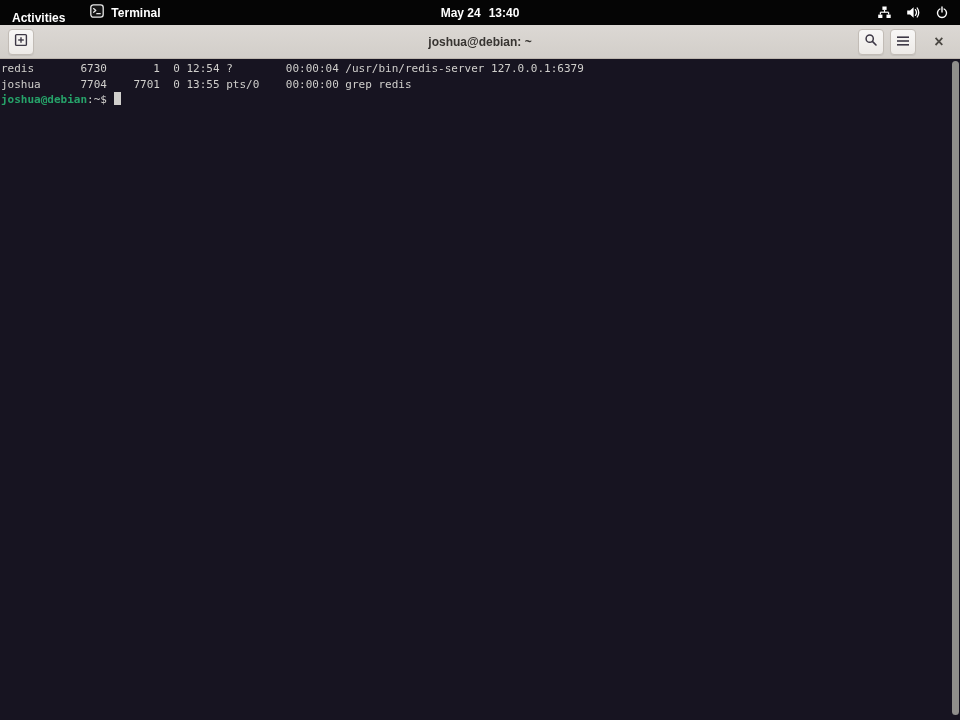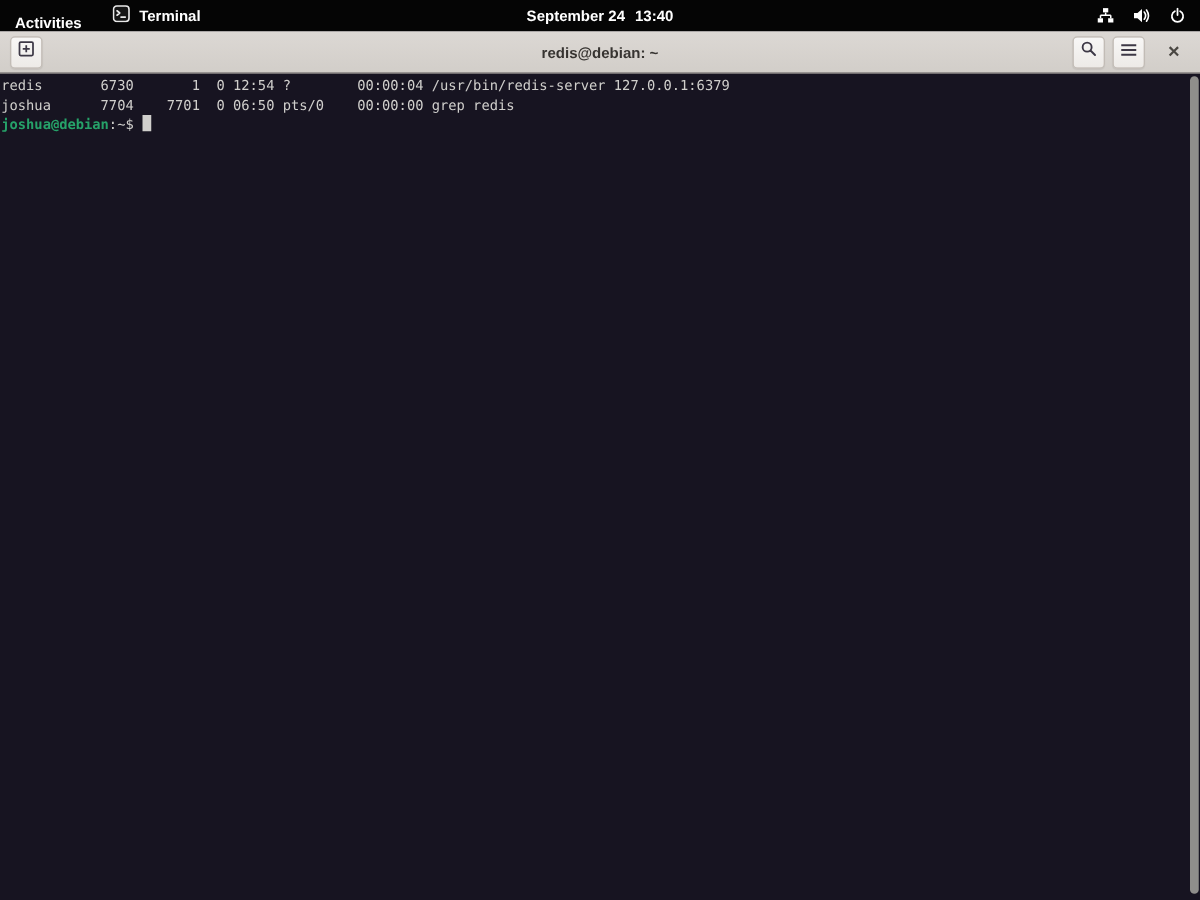--- a/index.html
+++ b/index.html
@@ -166,21 +166,21 @@
         <svg width="14" height="14" viewBox="0 0 14 14">
           <rect x="0.8" y="0.8" width="12.4" height="12.4" rx="2.6" fill="#151515" stroke="#e8e8e8" stroke-width="1.3"></rect>
           <path d="M3.6 4.6 L5.8 6.4 L3.6 8.2" fill="none" stroke="#e8e8e8" stroke-width="1.3" stroke-linecap="round" stroke-linejoin="round"></path>
           <line x1="6.8" y1="9.7" x2="10.2" y2="9.7" stroke="#e8e8e8" stroke-width="1.3" stroke-linecap="round"></line>
         </svg>
       </span>
       <span>Terminal</span>
     </div>
   </div>
   <div class="clock">
-    <span>September 24</span>
+    <span>May 24</span>
     <span class="clock-time">13:40</span>
   </div>
   <div class="status-area">
     <span>
       <svg width="15" height="13" viewBox="0 0 15 13">
         <rect x="5.4" y="0.5" width="4.2" height="3.4" fill="#ffffff"></rect>
         <line x1="7.5" y1="3.9" x2="7.5" y2="6.2" stroke="#ffffff" stroke-width="1.2"></line>
         <line x1="3.4" y1="6.2" x2="11.6" y2="6.2" stroke="#ffffff" stroke-width="1.2"></line>
         <line x1="3.4" y1="6.2" x2="3.4" y2="8.6" stroke="#ffffff" stroke-width="1.2"></line>
         <line x1="11.6" y1="6.2" x2="11.6" y2="8.6" stroke="#ffffff" stroke-width="1.2"></line>
@@ -207,21 +207,21 @@
 <div class="headerbar">
   <div class="hb-button newtab-button">
     <span>
       <svg width="14" height="14" viewBox="0 0 14 14">
         <rect x="1.6" y="1.6" width="10.8" height="10.8" rx="1" fill="none" stroke="#3d3846" stroke-width="1.4"></rect>
         <line x1="4.2" y1="7" x2="9.8" y2="7" stroke="#3d3846" stroke-width="1.4"></line>
         <line x1="7" y1="4.2" x2="7" y2="9.8" stroke="#3d3846" stroke-width="1.4"></line>
       </svg>
     </span>
   </div>
-  <div class="window-title">redis@debian: ~</div>
+  <div class="window-title">joshua@debian: ~</div>
   <div class="hb-right">
     <div class="hb-button">
       <span>
         <svg width="14" height="14" viewBox="0 0 14 14">
           <circle cx="5.7" cy="5.7" r="3.6" fill="none" stroke="#3d3846" stroke-width="1.5"></circle>
           <line x1="8.4" y1="8.4" x2="12" y2="12" stroke="#3d3846" stroke-width="1.6" stroke-linecap="round"></line>
         </svg>
       </span>
     </div>
     <div class="hb-button menu-button">
@@ -234,18 +234,18 @@
       </span>
     </div>
     <div class="close-button">
       <span>×</span>
     </div>
   </div>
 </div>
 
 <div class="terminal">
   <div class="term-line">redis       6730       1  0 12:54 ?        00:00:04 /usr/bin/redis-server 127.0.0.1:6379</div>
-  <div class="term-line">joshua      7704    7701  0 06:50 pts/0    00:00:00 grep redis</div>
+  <div class="term-line">joshua      7704    7701  0 13:55 pts/0    00:00:00 grep redis</div>
   <div class="term-line"><span class="prompt-user">joshua@debian</span><span>:~$ </span><span class="cursor-block"></span></div>
   <div class="scrollbar-track">
     <div class="scrollbar-thumb"></div>
   </div>
 </div>
 
 </body></html>

